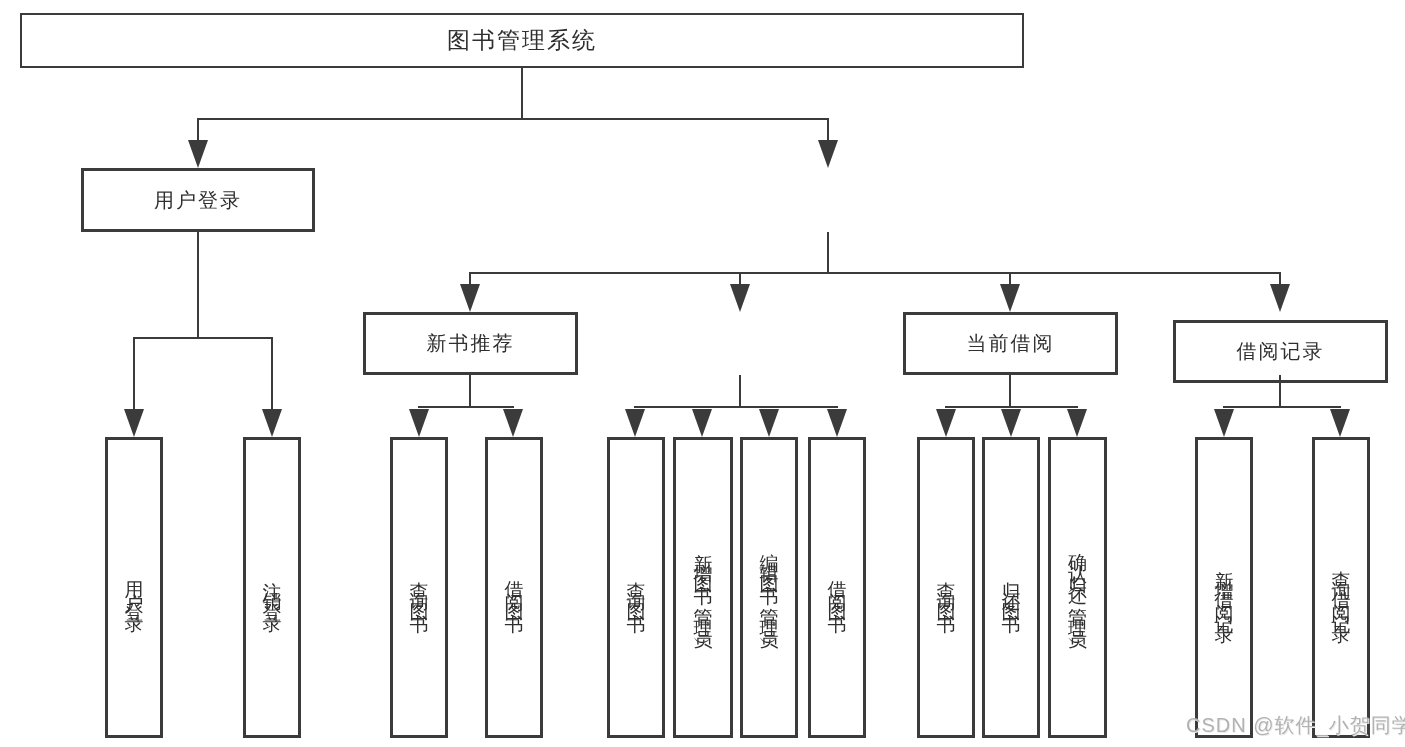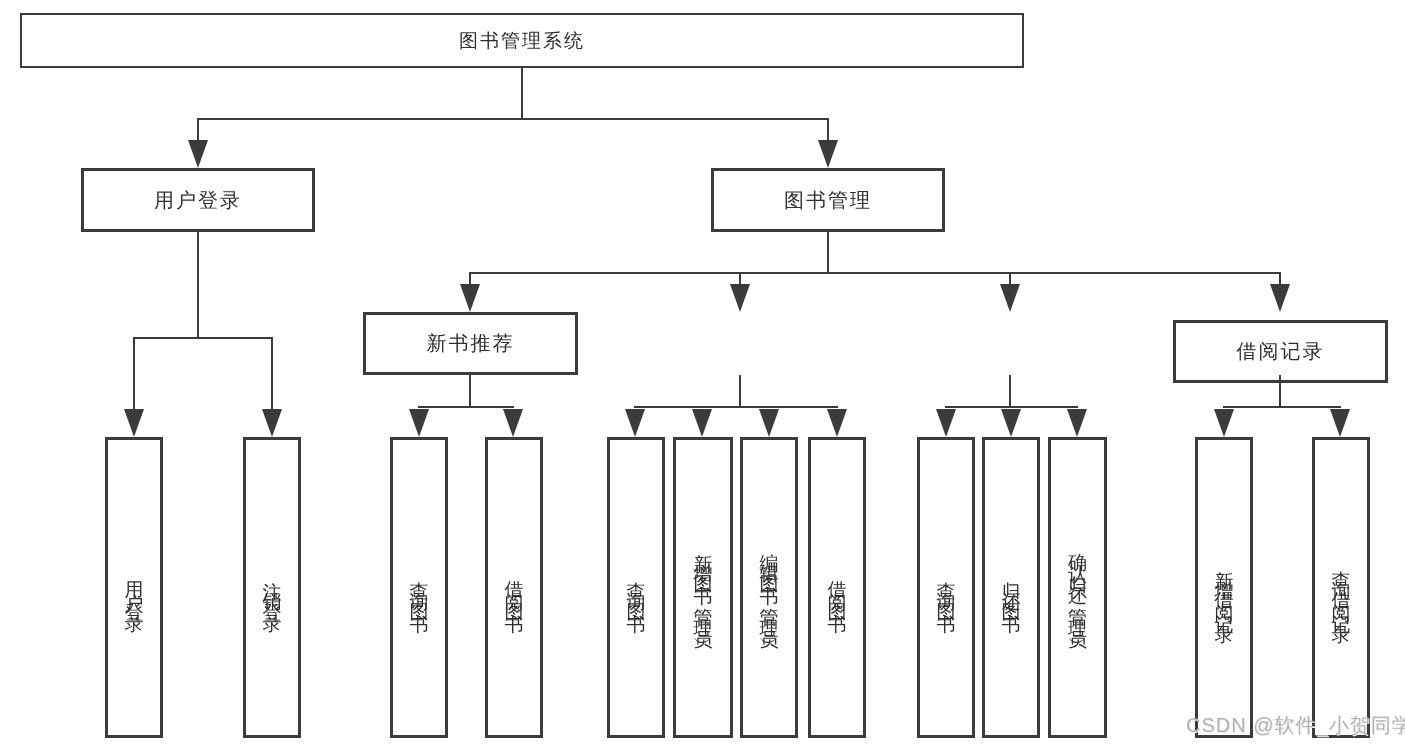--- a/index.html
+++ b/index.html
@@ -17,21 +17,21 @@
     overflow:hidden;
   }
   .box{
     position:absolute;
     box-sizing:border-box;
     border:3px solid var(--line);
     background:#ffffff;
     display:flex;align-items:center;justify-content:center;
     font-size:20px;letter-spacing:2px;
   }
-  .box.root{border-width:2px;font-size:19px;justify-content:center;}
+  .box.root{border-width:2px;font-size:23px;justify-content:center;}
   .vbox{
     position:absolute;
     box-sizing:border-box;
     top:437px;height:301px;width:58px;
     border:3px solid var(--line);
     background:#ffffff;
     display:flex;align-items:center;justify-content:center;
   }
   .vtext{
     writing-mode:vertical-rl;
@@ -72,23 +72,20 @@
   <div class="vl" style="left:521px;top:68px;height:50px;"></div>
   <div class="hl" style="left:197px;top:118px;width:632px;"></div>
   <div class="vl" style="left:197px;top:118px;height:26px;"></div>
   <div class="vl" style="left:827px;top:118px;height:26px;"></div>
   <div class="ar" style="left:188px;top:140px;"></div>
   <div class="ar" style="left:818px;top:140px;"></div>
 
   <div class="box" style="left:81px;top:168px;width:234px;height:64px;">
     <span>用户登录</span>
   </div>
-  <div class="box" style="left:711px;top:168px;width:234px;height:64px;">
-    <span>图书管理</span>
-  </div>
 
   <div class="vl" style="left:197px;top:232px;height:105px;"></div>
   <div class="hl" style="left:133px;top:337px;width:140px;"></div>
   <div class="vl" style="left:133px;top:337px;height:74px;"></div>
   <div class="vl" style="left:271px;top:337px;height:74px;"></div>
   <div class="ar" style="left:124px;top:409px;"></div>
   <div class="ar" style="left:262px;top:409px;"></div>
 
   <div class="vl" style="left:827px;top:232px;height:40px;"></div>
   <div class="hl" style="left:469px;top:272px;width:812px;"></div>
@@ -96,20 +93,23 @@
   <div class="vl" style="left:739px;top:272px;height:14px;"></div>
   <div class="vl" style="left:1009px;top:272px;height:14px;"></div>
   <div class="vl" style="left:1279px;top:272px;height:14px;"></div>
   <div class="ar" style="left:460px;top:284px;"></div>
   <div class="ar" style="left:730px;top:284px;"></div>
   <div class="ar" style="left:1000px;top:284px;"></div>
   <div class="ar" style="left:1270px;top:284px;"></div>
 
   <div class="box" style="left:363px;top:312px;width:215px;height:63px;">
     <span>新书推荐</span>
+  </div>
+  <div class="box" style="left:903px;top:312px;width:215px;height:63px;">
+    <span>当前借阅</span>
   </div>
   <div class="box" style="left:1173px;top:312px;width:215px;height:63px;margin-top:8px;">
     <span>借阅记录</span>
   </div>
 
   <div class="vl" style="left:469px;top:375px;height:31px;"></div>
   <div class="hl" style="left:418px;top:406px;width:96px;"></div>
   <div class="ar" style="left:409px;top:409px;"></div>
   <div class="ar" style="left:503px;top:409px;"></div>
 

